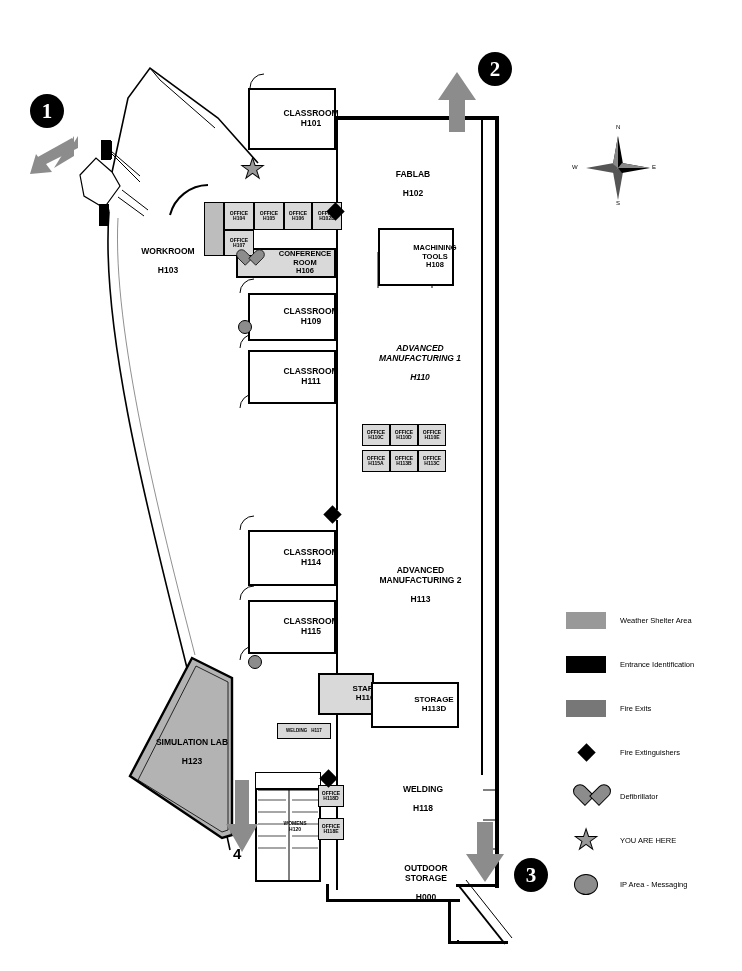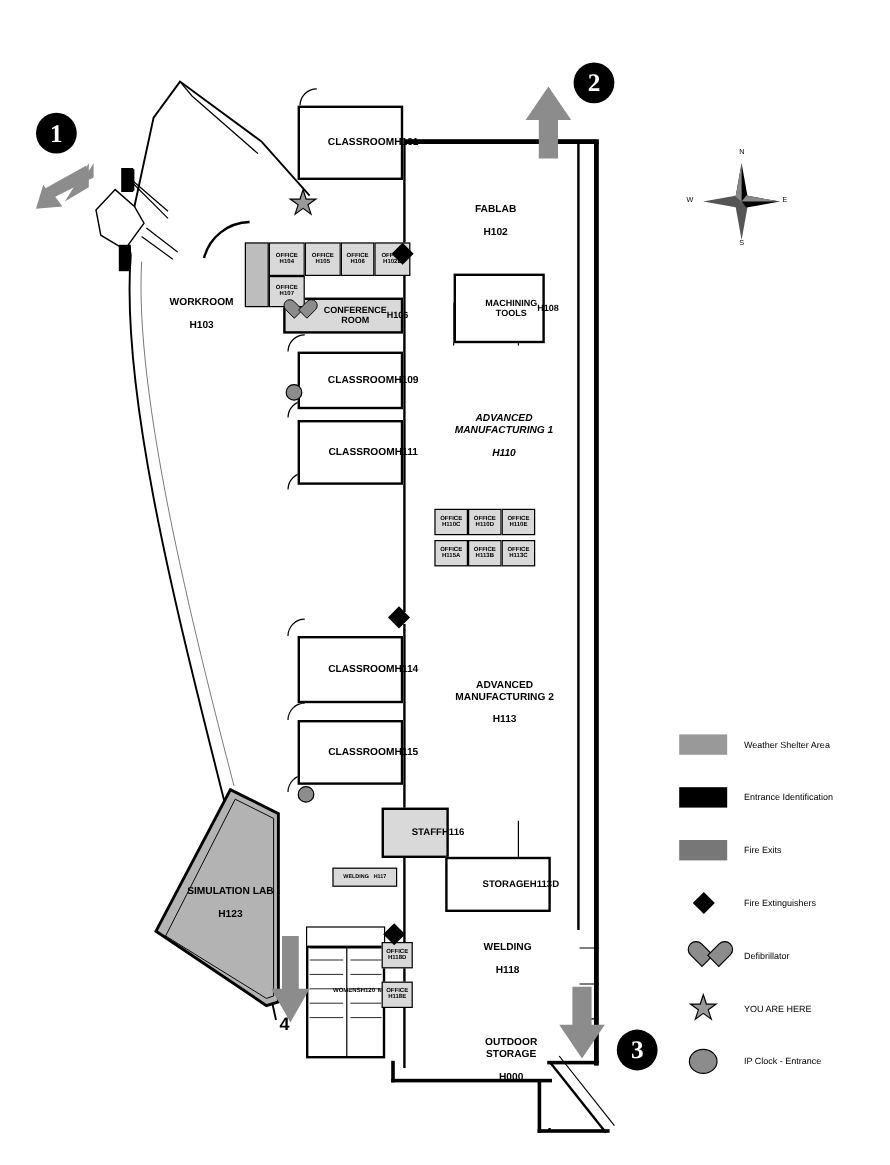--- a/index.html
+++ b/index.html
@@ -17,20 +17,21 @@
     height: 971px;
     background: #ffffff;
     overflow: hidden;
   }
   .room {
     position: absolute;
     box-sizing: border-box;
     border: 2px solid #000;
     background: #ffffff;
     display: flex;
+    flex-direction: column;
     align-items: center;
     justify-content: center;
     text-align: center;
     font-weight: bold;
     line-height: 1.12;
     padding-left: 38px;
   }
   .label {
     position: absolute;
     text-align: center;
@@ -275,21 +276,21 @@
   <div class="room" style="left:248px; top:600px; width:88px; height:54px; font-size:8.5px;">
     <span>CLASSROOM</span>
     <span>H115</span>
   </div>
 
   <div class="room" style="left:273px; top:673px; width:56px; height:42px; font-size:8px; background:#d9d9d9;margin-left:45px;">
     <span>STAFF</span>
     <span>H116</span>
   </div>
 
-  <div class="room" style="left:371px; top:682px; width:88px; height:46px; font-size:8px;margin-top:32px;">
+  <div class="room" style="left:371px; top:682px; width:88px; height:46px; font-size:8px;">
     <span>STORAGE</span>
     <span>H113D</span>
   </div>
 
   <div class="label" style="left:378px; top:775px; width:90px; font-size:8.5px;">
     <span>WELDING</span><br>
     <span>H118</span>
   </div>
 
   <div class="label" style="left:152px; top:728px; width:80px; font-size:8.5px;text-align:center;">
@@ -463,17 +464,17 @@
     <div class="legend-row">
       <div class="legend-swatch">
           <span class="star-glyph">★</span>
         </div>
       <div class="legend-text">YOU ARE HERE</div>
     </div>
     <div class="legend-row">
       <div class="legend-swatch">
           <div class="clock-dot"></div>
         </div>
-      <div class="legend-text">IP Clock - Entrance</div>
+      <div class="legend-text">IP Area - Messaging</div>
     </div>
   </div>
 
 </div>
 
 </body></html>

